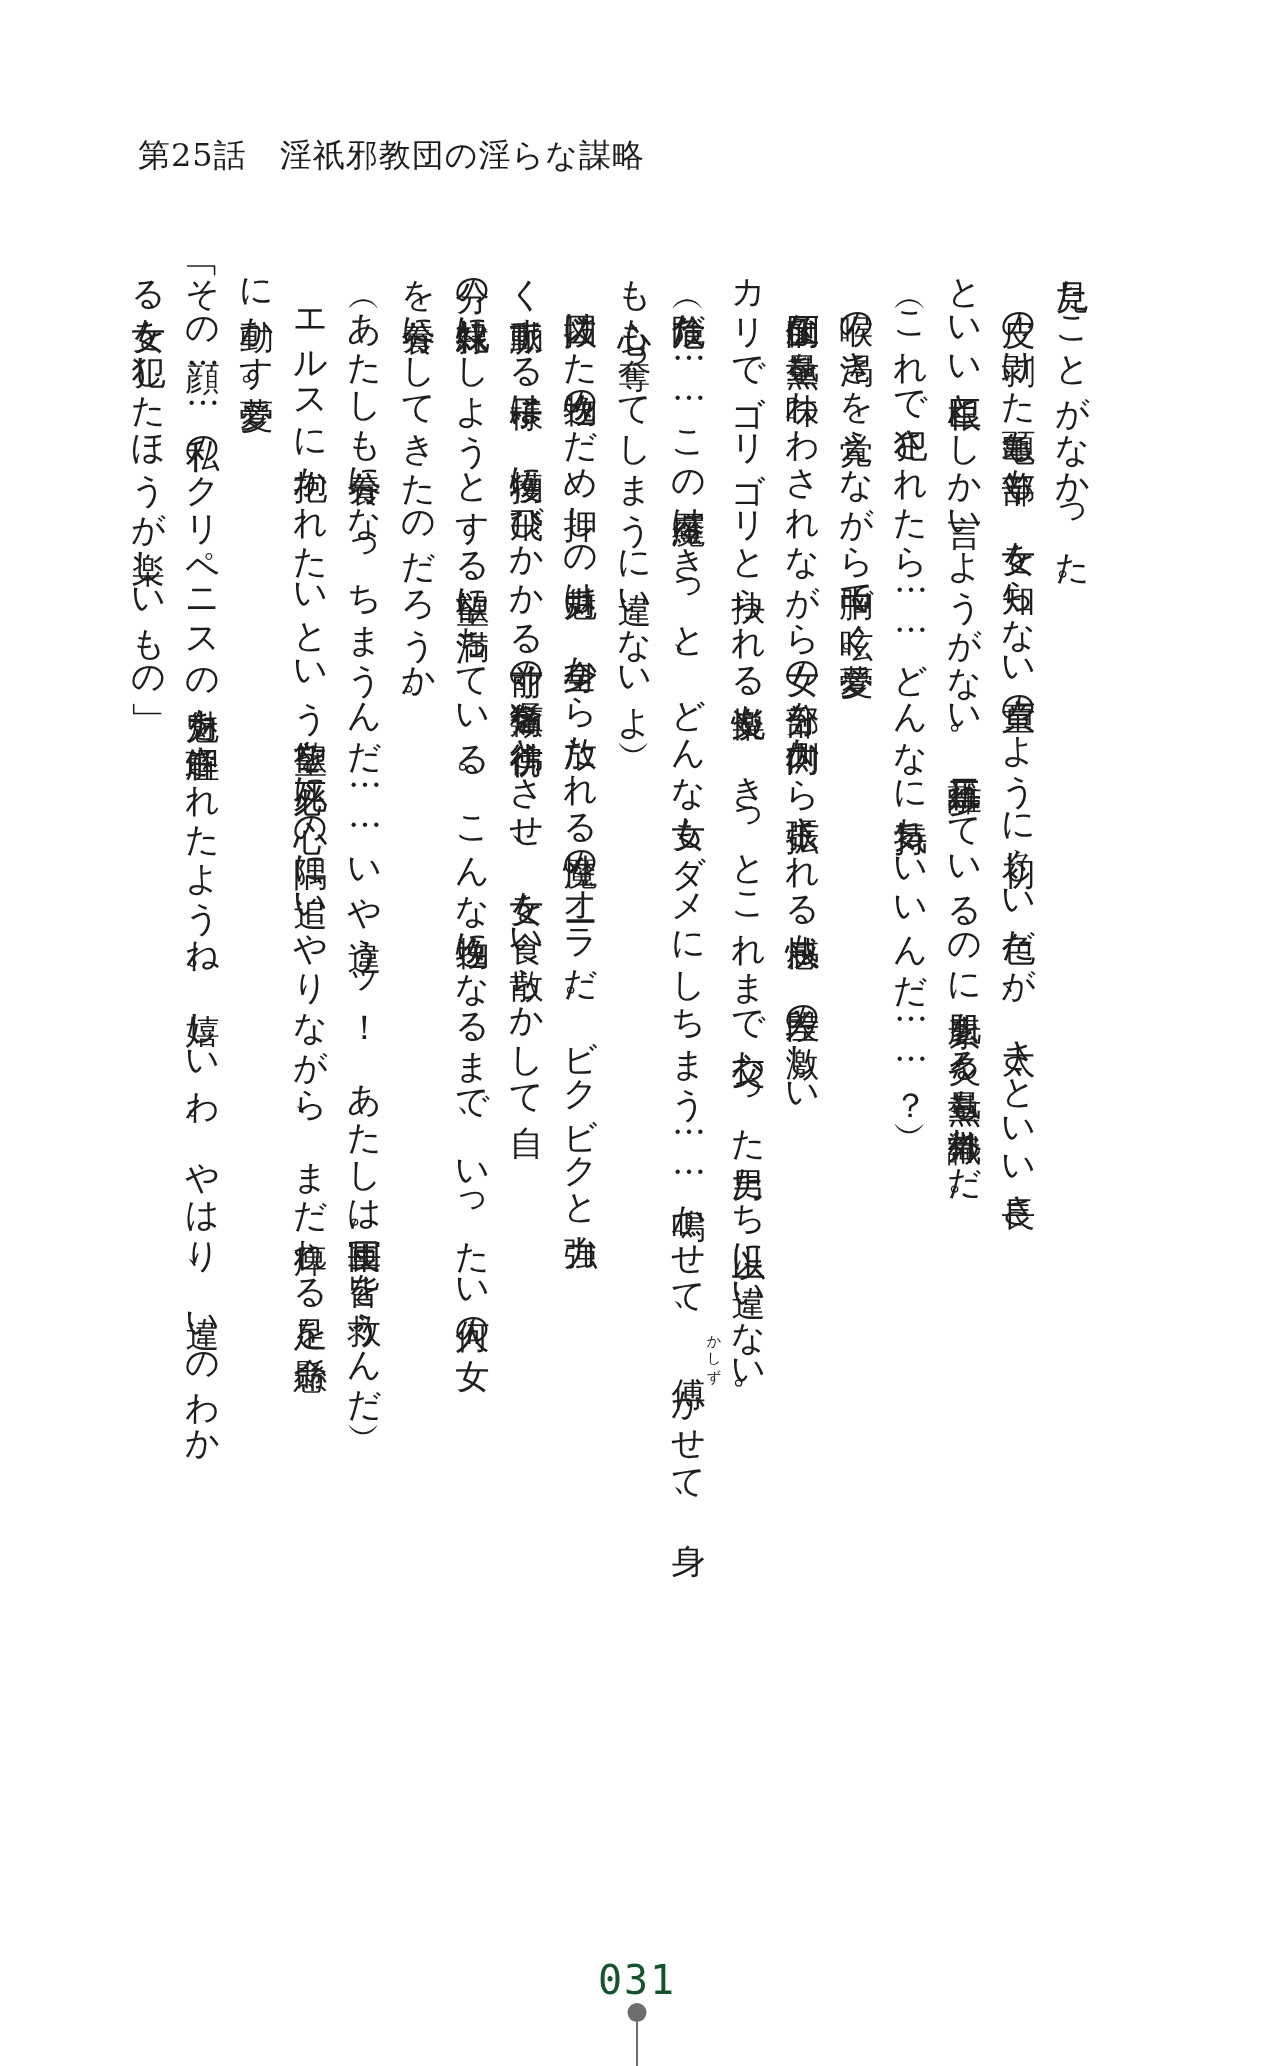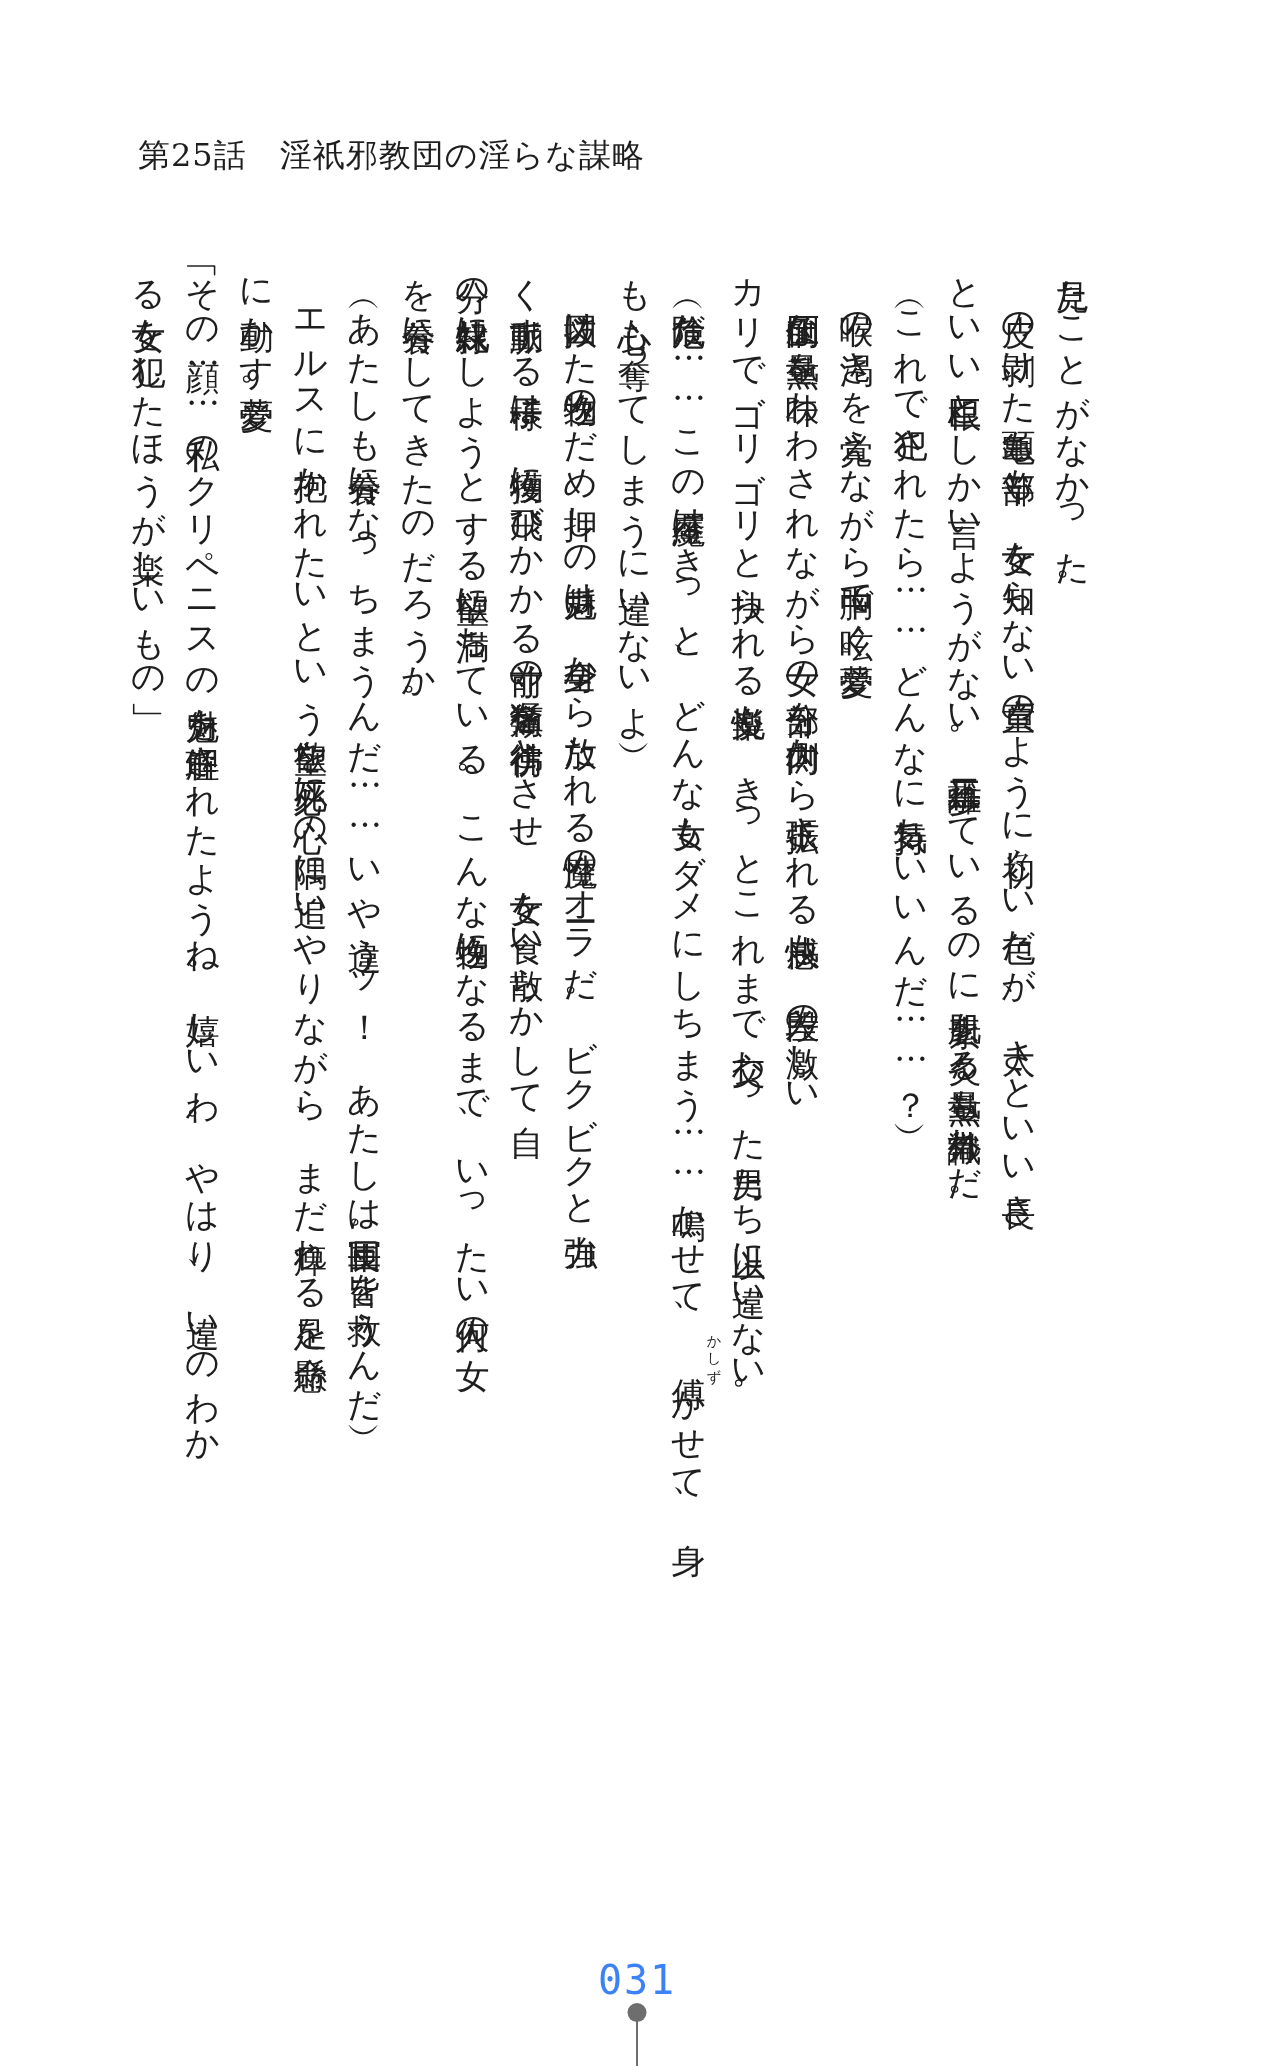--- a/index.html
+++ b/index.html
@@ -78,19 +78,19 @@
       <div class="tline">く脈動する様子は、獲物に飛びかかる寸前の猛禽類を彷彿とさせ、女を食い散らかして自</div>
       <div class="tline">分の牝奴隷にしようとする欲望に満ちている。こんな逸物になるまで、いったい何人の女</div>
       <div class="tline">を養分にしてきたのだろうか。</div>
       <div class="tline">　（あたしも養分になっちまうんだ……いや違うッ！　あたしは軍団長。皆を救うんだ）</div>
       <div class="tline">　エルスに抱かれたいという欲望を必死に心の隅に追いやりながら、まだ痺れる足を懸命</div>
       <div class="tline">に動かす愛夢。</div>
       <div class="tline">「その顔……私のクリペニスの魅力を理解されたようね。嬉しいわ。やはり、違いのわか</div>
       <div class="tline">る女を犯したほうが楽しいもの」</div>
     </div>
 
-  <div class="page-number" style="color: #3b82f6;">031</div>
+  <div class="page-number" style="color: #14532d;">031</div>
 
   <div class="ornament-dot" style="background: rgb(110, 110, 110);"></div>
 
   <div class="ornament-line" style="background: rgb(110, 110, 110);"></div>
 
 </div>
 
 </body></html>

